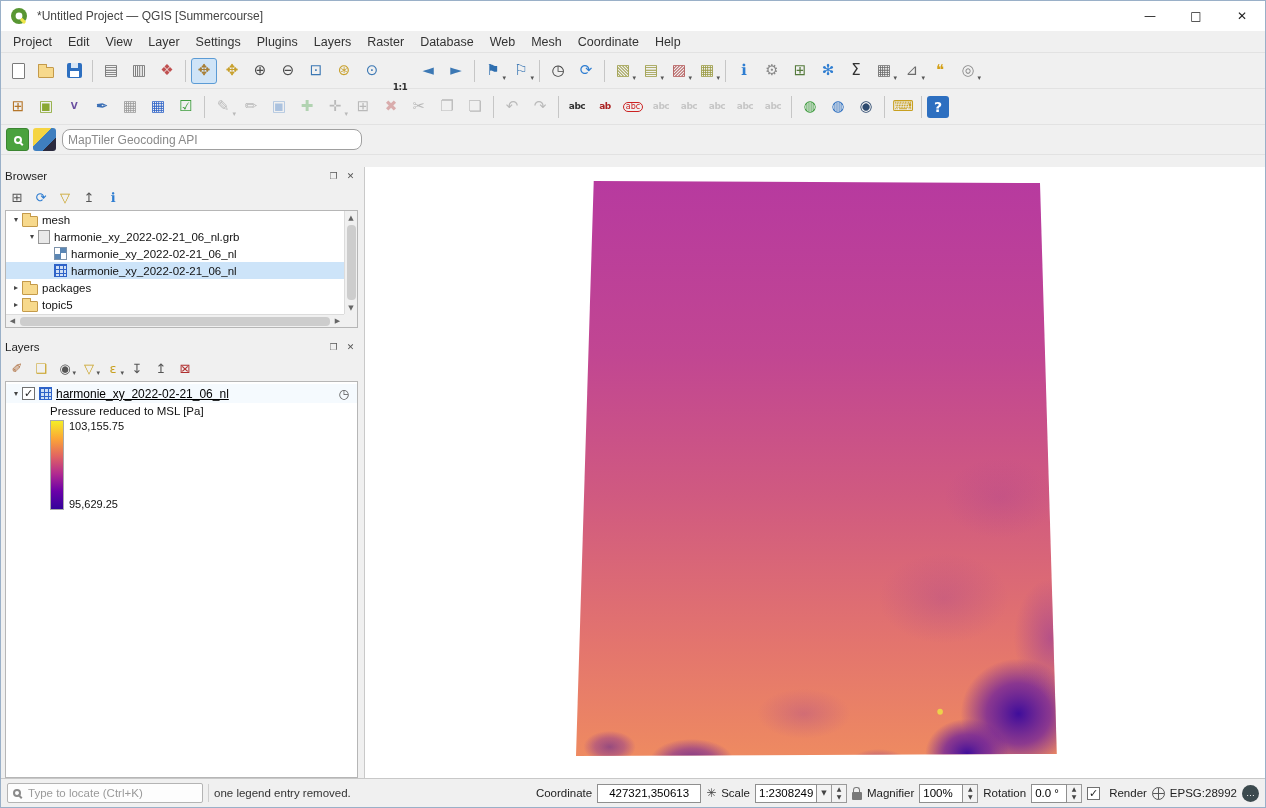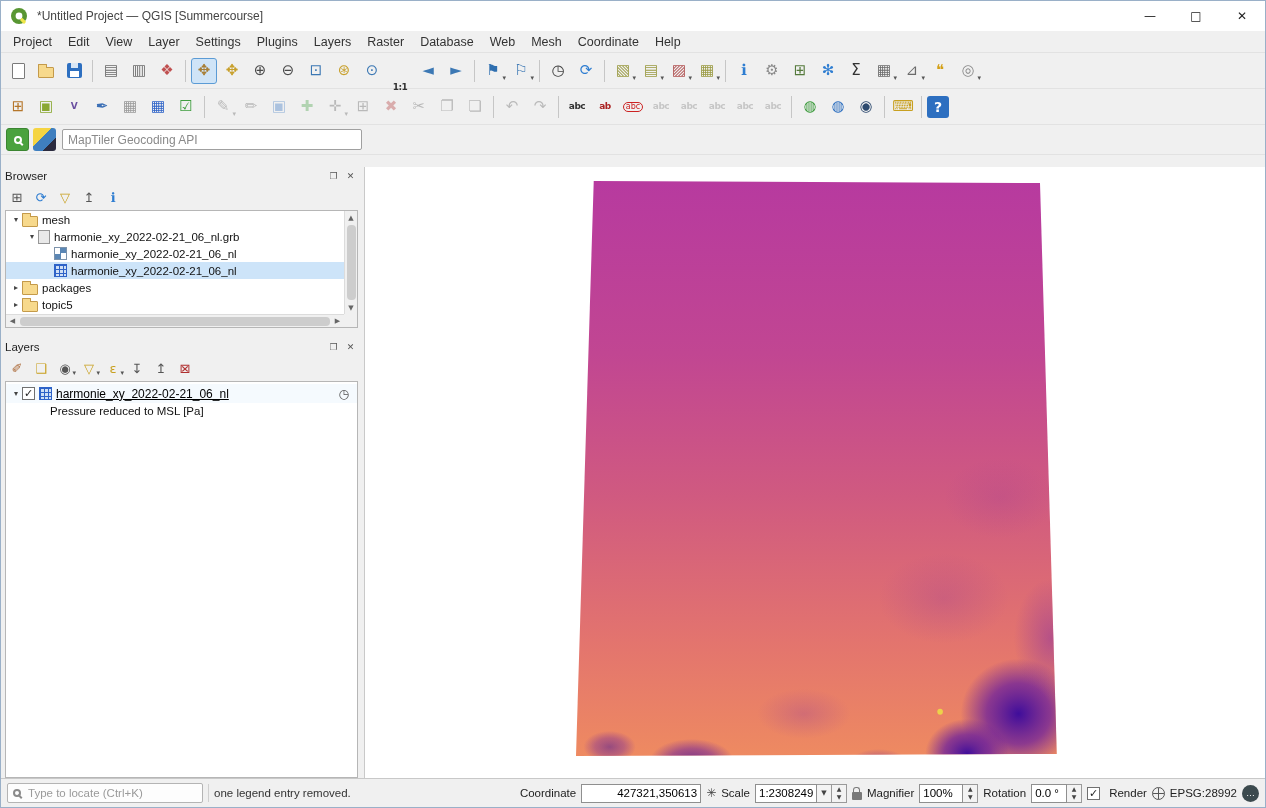--- a/index.html
+++ b/index.html
@@ -45,21 +45,21 @@
   .ci-raster{width:13px;height:13px;border:1px solid #7d93ab;background:conic-gradient(#5b87b5 25%,#fff 25% 50%,#5b87b5 50% 75%,#fff 75%);}
   .ci-mesh{width:13px;height:13px;border:1px solid #2e63c8;background:linear-gradient(#2e63c8 1px,transparent 1px),linear-gradient(90deg,#2e63c8 1px,transparent 1px),#cfe0f5;background-size:4px 4px;}
   
   .magico{width:8px;height:8px;border:2px solid #8a8a8a;border-radius:50%;position:relative;display:inline-block;}
   .magico::after{content:'';position:absolute;width:2px;height:5px;background:#8a8a8a;right:-2px;bottom:-4px;transform:rotate(-45deg);}
   .magico.white{border-color:#fff;}
   .magico.white::after{background:#fff;}
   
   .geo-btn{width:23px;height:23px;background:#4aa23e;border:1px solid #3b8531;border-radius:3px;display:flex;align-items:center;justify-content:center;margin:0 2px;}
   .maptiler-btn{width:23px;height:23px;border-radius:3px;margin:0 6px 0 2px;background:linear-gradient(135deg,#f5d442 0 40%,#3f7fbf 40% 70%,#2b2b3f 70% 100%);}
-  .geo-input{width:300px;height:21px;border:1px solid #a0a0a0;border-radius:2px;background:#fff;font-size:12px;padding:0 5px;font-family:"Liberation Sans",sans-serif;color:#222;}
+  .geo-input{width:300px;height:21px;border:1px solid #a0a0a0;border-radius:8px;background:#fff;font-size:12px;padding:0 5px;font-family:"Liberation Sans",sans-serif;color:#222;}
   .geo-input::placeholder{color:#8a8a8a;}
   
   .main{flex:1;display:flex;min-height:0;background:#f0f0f0;padding-top:12px;}
   .sidebar{width:364px;flex:0 0 auto;display:flex;flex-direction:column;padding:0 6px 0 4px;border-right:1px solid #c9c9c9;min-height:0;}
   .panel{display:flex;flex-direction:column;min-height:0;}
   .panel-header{height:17px;display:flex;align-items:center;font-size:11.5px;color:#222;}
   .panel-header .ph-title{flex:1;}
   .ph-btn{width:15px;height:13px;display:flex;align-items:center;justify-content:center;font-size:9px;color:#555;font-family:"DejaVu Sans",sans-serif;margin-left:2px;}
   .panel-toolbar{height:26px;display:flex;align-items:center;padding:1px 0;}
   .panel-toolbar .tb-btn{width:22px;height:22px;}
@@ -635,20 +635,27 @@
         <div class="layers-content">
           <div class="layer-row">
             <span class="arrow">▾</span>
             <span class="cb">✓</span>
             <span class="glyph ci ci-mesh"></span>
             <span class="layer-name">harmonie_xy_2022-02-21_06_nl</span>
             <span class="clockico">◷</span>
           </div>
           <div class="legend">
             <div class="legend-title">Pressure reduced to MSL [Pa]</div>
+            <div class="legend-ramp-row">
+              <div class="ramp" style="background: linear-gradient(rgb(244, 238, 39), rgb(252, 166, 54), rgb(225, 100, 98), rgb(177, 42, 144), rgb(106, 0, 168), rgb(51, 4, 154));"></div>
+              <div class="ramp-labels">
+                <span>103,155.75</span>
+                <span>95,629.25</span>
+              </div>
+            </div>
           </div>
         </div>
       </div>
     </div>
 
     <div class="map-canvas">
       <svg viewBox="0 0 964 609" preserveAspectRatio="none">
         <defs>
           <linearGradient id="mapGrad" x1="0" y1="0" x2="0" y2="1">
             <stop id="mstop0" offset="0" stop-color="#b73a9f"></stop>
@@ -690,21 +697,21 @@
   <div class="statusbar">
     <span class="locate-box">
       <span class="magico"></span>
       <input class="locate-input" type="text" placeholder="Type to locate (Ctrl+K)" style="">
     </span>
     <span class="sb-sep"></span>
     <span class="sb-msg">one legend entry removed.</span>
     <span class="sb-spacer"></span>
 
     <span class="sb-label">Coordinate</span>
-    <input class="sb-input" style="width: 120px; text-align: right;" type="text" value="427321,350613">
+    <input class="sb-input" style="width: 104px;" type="text" value="427321,350613">
     <span class="staricon">✳</span>
 
     <span class="sb-label">Scale</span>
     <span class="widget">
       <input class="sb-input" style="width: 62px; text-align: left;" type="text" value="1:2308249">
       <span class="combo-dd">▼</span>
       <span class="spin-arrows">
           <span>▲</span>
           <span>▼</span>
         </span>

